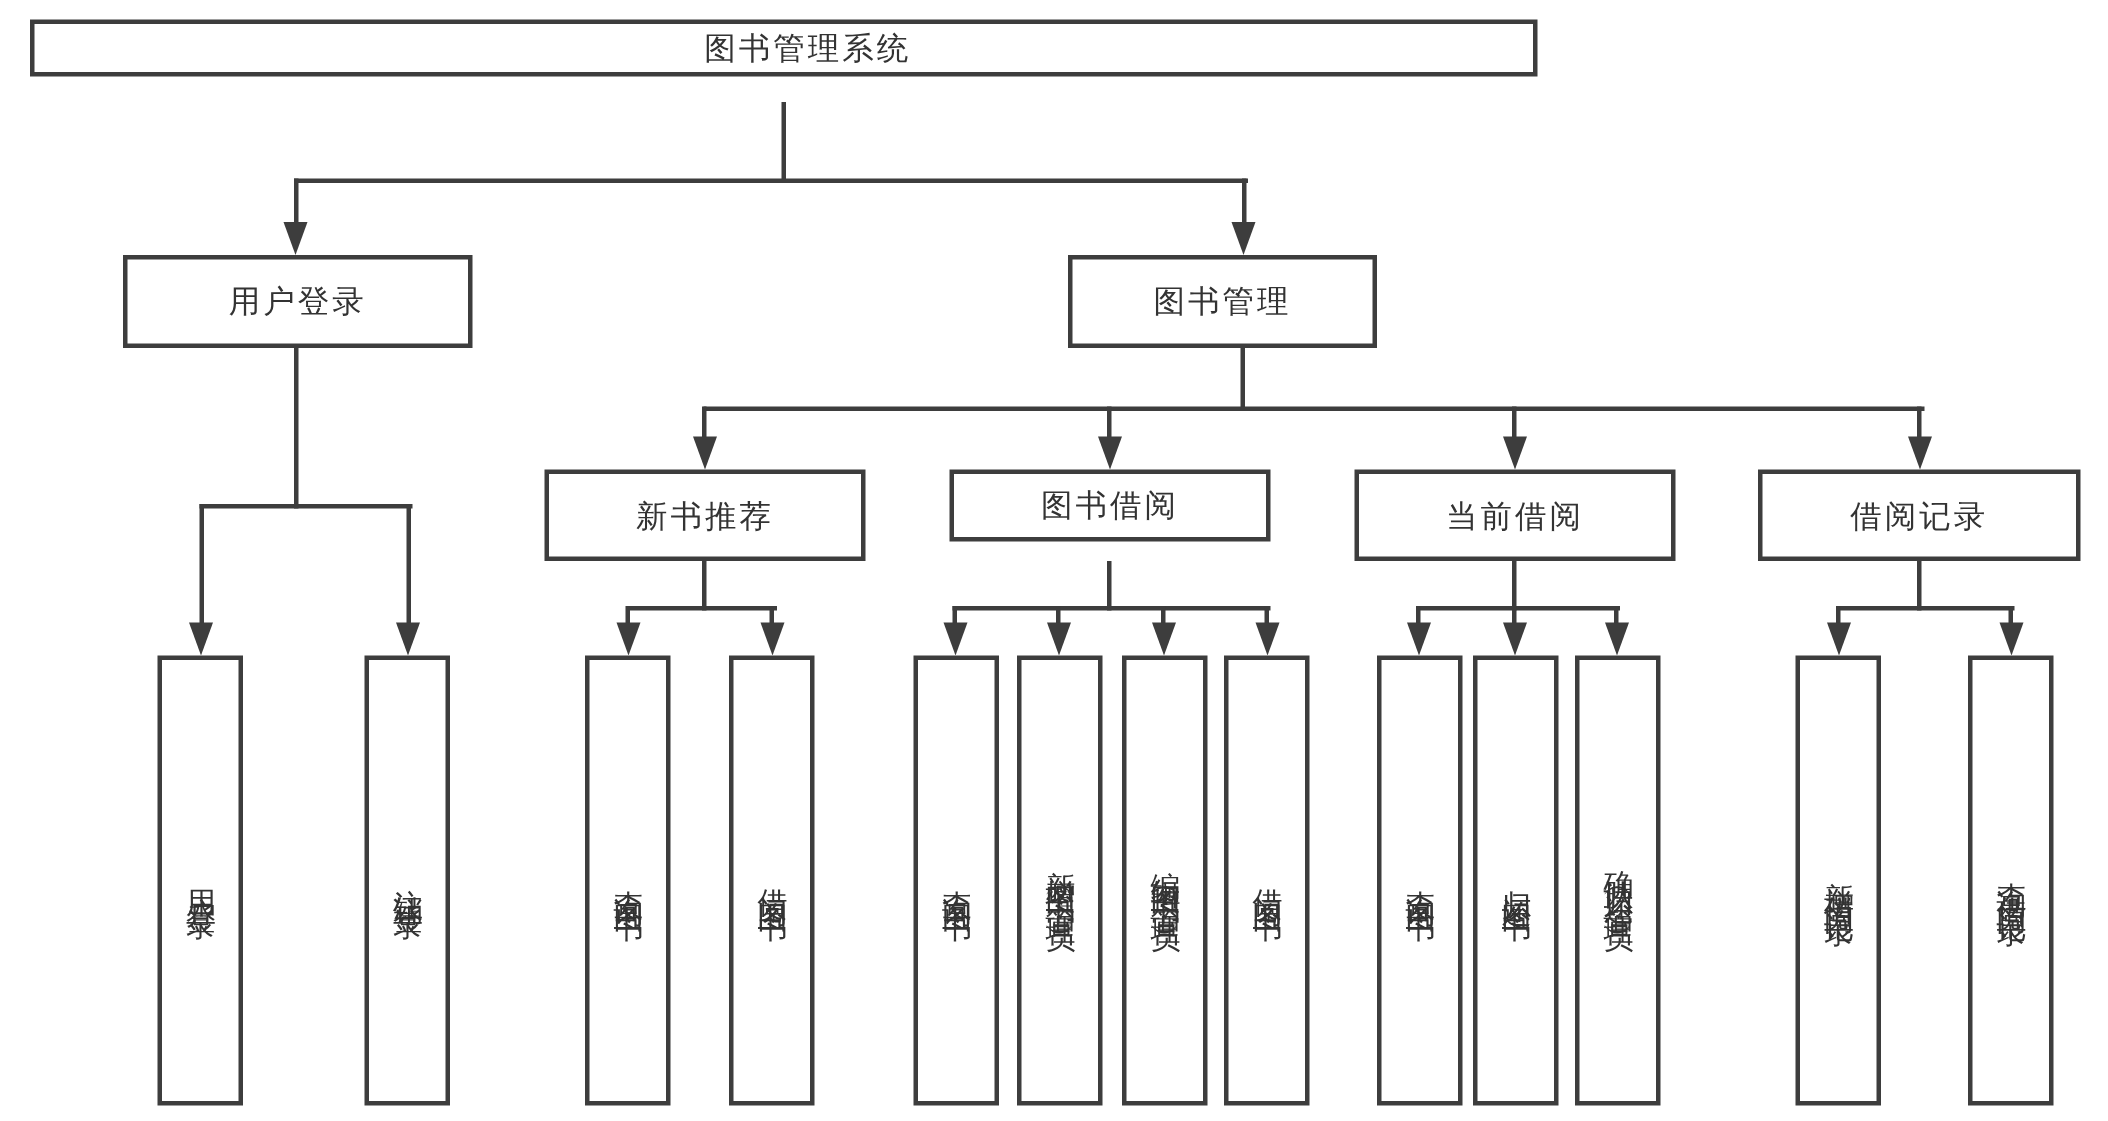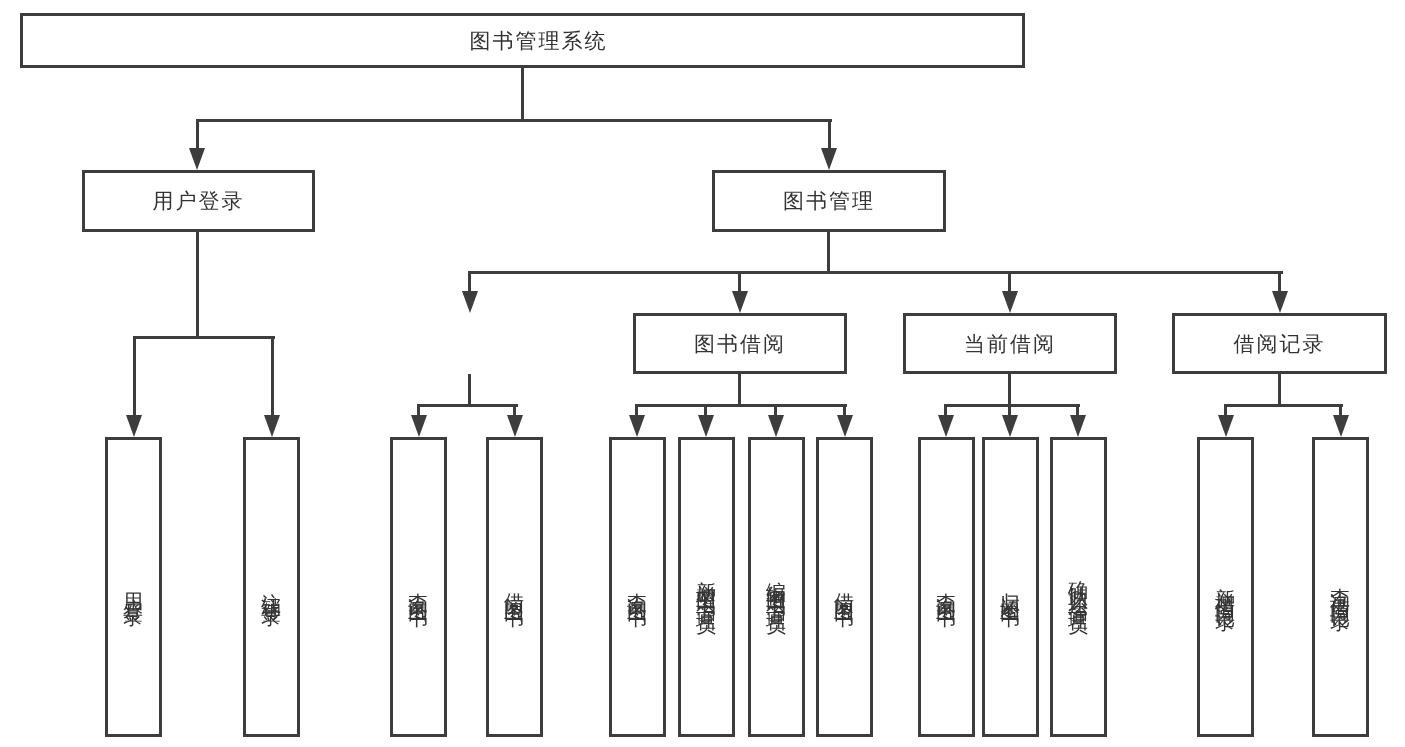--- a/index.html
+++ b/index.html
@@ -56,51 +56,52 @@
     color: #b5b5b5;
     white-space: nowrap;
     z-index: 5;
   }
 </style>
 </head>
 <body>
 
 <div class="canvas">
 
-  <div class="box" style="left:20px; top:13px; width:1005px; height:55px;padding-left:32px;">图书管理系统</div>
+  <div class="box" style="left:20px; top:13px; width:1005px; height:38px;padding-left:32px;">图书管理系统</div>
 
   <div class="vline" style="left:521px; top:68px; height:54px;"></div>
   <div class="hline" style="left:196px; top:119px; width:636px;"></div>
   <div class="vline" style="left:196px; top:119px; height:32px;"></div>
   <div class="arrow" style="left:189px; top:148px;"></div>
   <div class="vline" style="left:828px; top:119px; height:32px;"></div>
   <div class="arrow" style="left:821px; top:148px;"></div>
 
   <div class="box" style="left:82px; top:170px; width:233px; height:62px;">用户登录</div>
-  <div class="box" style="left:712px; top:170px; width:234px; height:62px;">图书管理</div>
+  <div class="box" style="left:712px; top:170px; width:206px; height:62px;">图书管理</div>
 
   <div class="vline" style="left:196px; top:232px; height:107px;"></div>
   <div class="hline" style="left:133px; top:336px; width:142px;"></div>
   <div class="vline" style="left:133px; top:336px; height:81px;"></div>
   <div class="arrow" style="left:126px; top:415px;"></div>
   <div class="vline" style="left:271px; top:336px; height:81px;"></div>
   <div class="arrow" style="left:264px; top:415px;"></div>
 
   <div class="vline" style="left:827px; top:232px; height:42px;"></div>
   <div class="hline" style="left:469px; top:271px; width:814px;"></div>
   <div class="vline" style="left:468px; top:271px; height:22px;"></div>
   <div class="arrow" style="left:462px; top:291px;"></div>
   <div class="vline" style="left:738px; top:271px; height:22px;"></div>
   <div class="arrow" style="left:732px; top:291px;"></div>
   <div class="vline" style="left:1008px; top:271px; height:22px;"></div>
   <div class="arrow" style="left:1002px; top:291px;"></div>
   <div class="vline" style="left:1278px; top:271px; height:22px;"></div>
   <div class="arrow" style="left:1272px; top:291px;"></div>
 
-  <div class="box" style="left:633px; top:313px; width:214px; height:61px;text-align:right;">图书借阅</div>
+  <div class="box" style="left:363px; top:313px; width:214px; height:61px;">新书推荐</div>
+  <div class="box" style="left:633px; top:313px; width:214px; height:48px;text-align:right;">图书借阅</div>
   <div class="box" style="left:1172px; top:313px; width:215px; height:61px;">借阅记录</div>
   <div class="box" style="left:903px; top:313px; width:214px; height:61px;">当前借阅</div>
 
   <div class="vline" style="left:468px; top:374px; height:33px;"></div>
   <div class="hline" style="left:418px; top:404px; width:100px;"></div>
   <div class="vline" style="left:417px; top:404px; height:13px;"></div>
   <div class="arrow" style="left:411px; top:415px;"></div>
   <div class="vline" style="left:513px; top:404px; height:13px;"></div>
   <div class="arrow" style="left:507px; top:415px;"></div>
 

